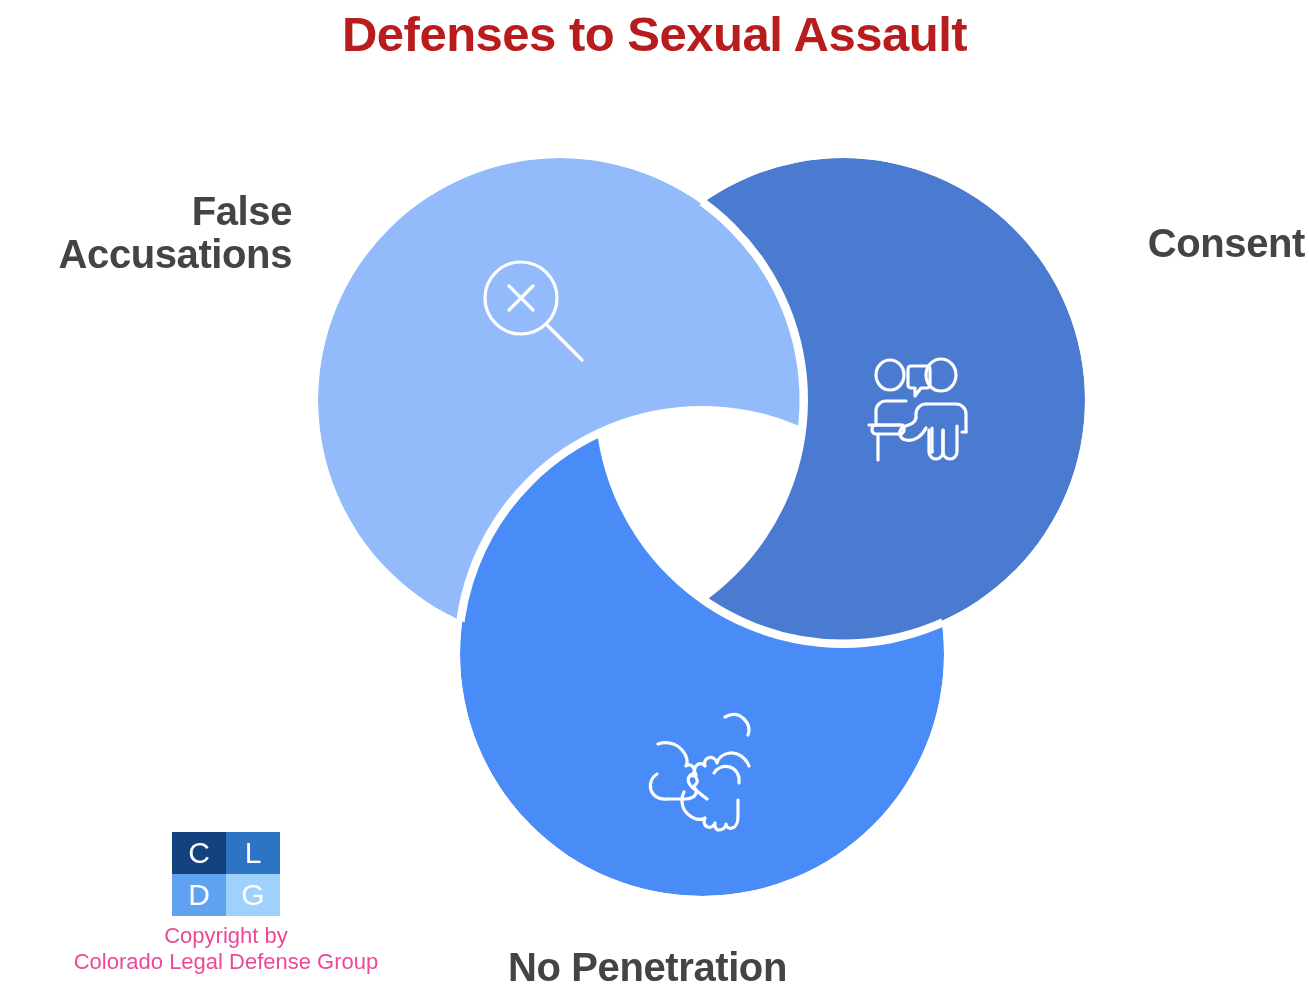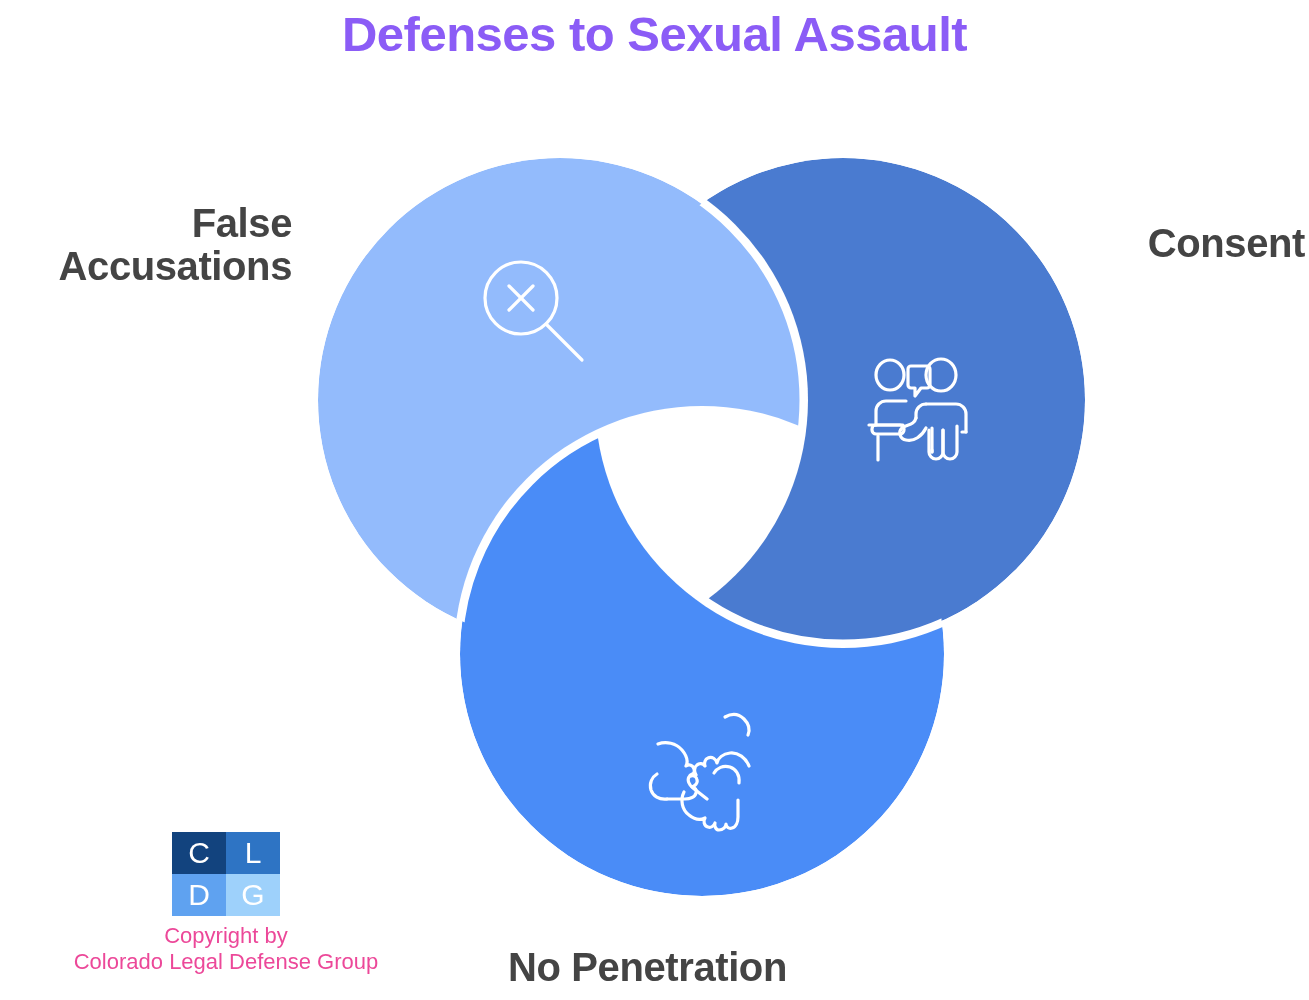--- a/index.html
+++ b/index.html
@@ -25,21 +25,21 @@
   
   .title {
     position: absolute;
     top: 8px;
     left: 0;
     width: 1309px;
     text-align: center;
     font-size: 49px;
     font-weight: bold;
     letter-spacing: -0.5px;
-    color: #8b5cf6;
+    color: #b91c1c;
     line-height: 1.1;
   }
 
   
   .venn-stage {
     position: absolute;
     left: 0;
     top: 0;
     width: 1309px;
     height: 1000px;
@@ -58,21 +58,20 @@
     font-size: 40px;
     line-height: 1.08;
     letter-spacing: -0.4px;
     white-space: pre-line;
   }
   .label-false {
     left: 0px;
     top: 190px;
     width: 292px;
     text-align: right;
-    margin-top: 12px;
   }
   .label-consent {
     right: 0px;
     top: 222px;
     width: 320px;
     text-align: right;
     padding-right: 4px;
   }
   .label-nopen {
     left: 0px;

